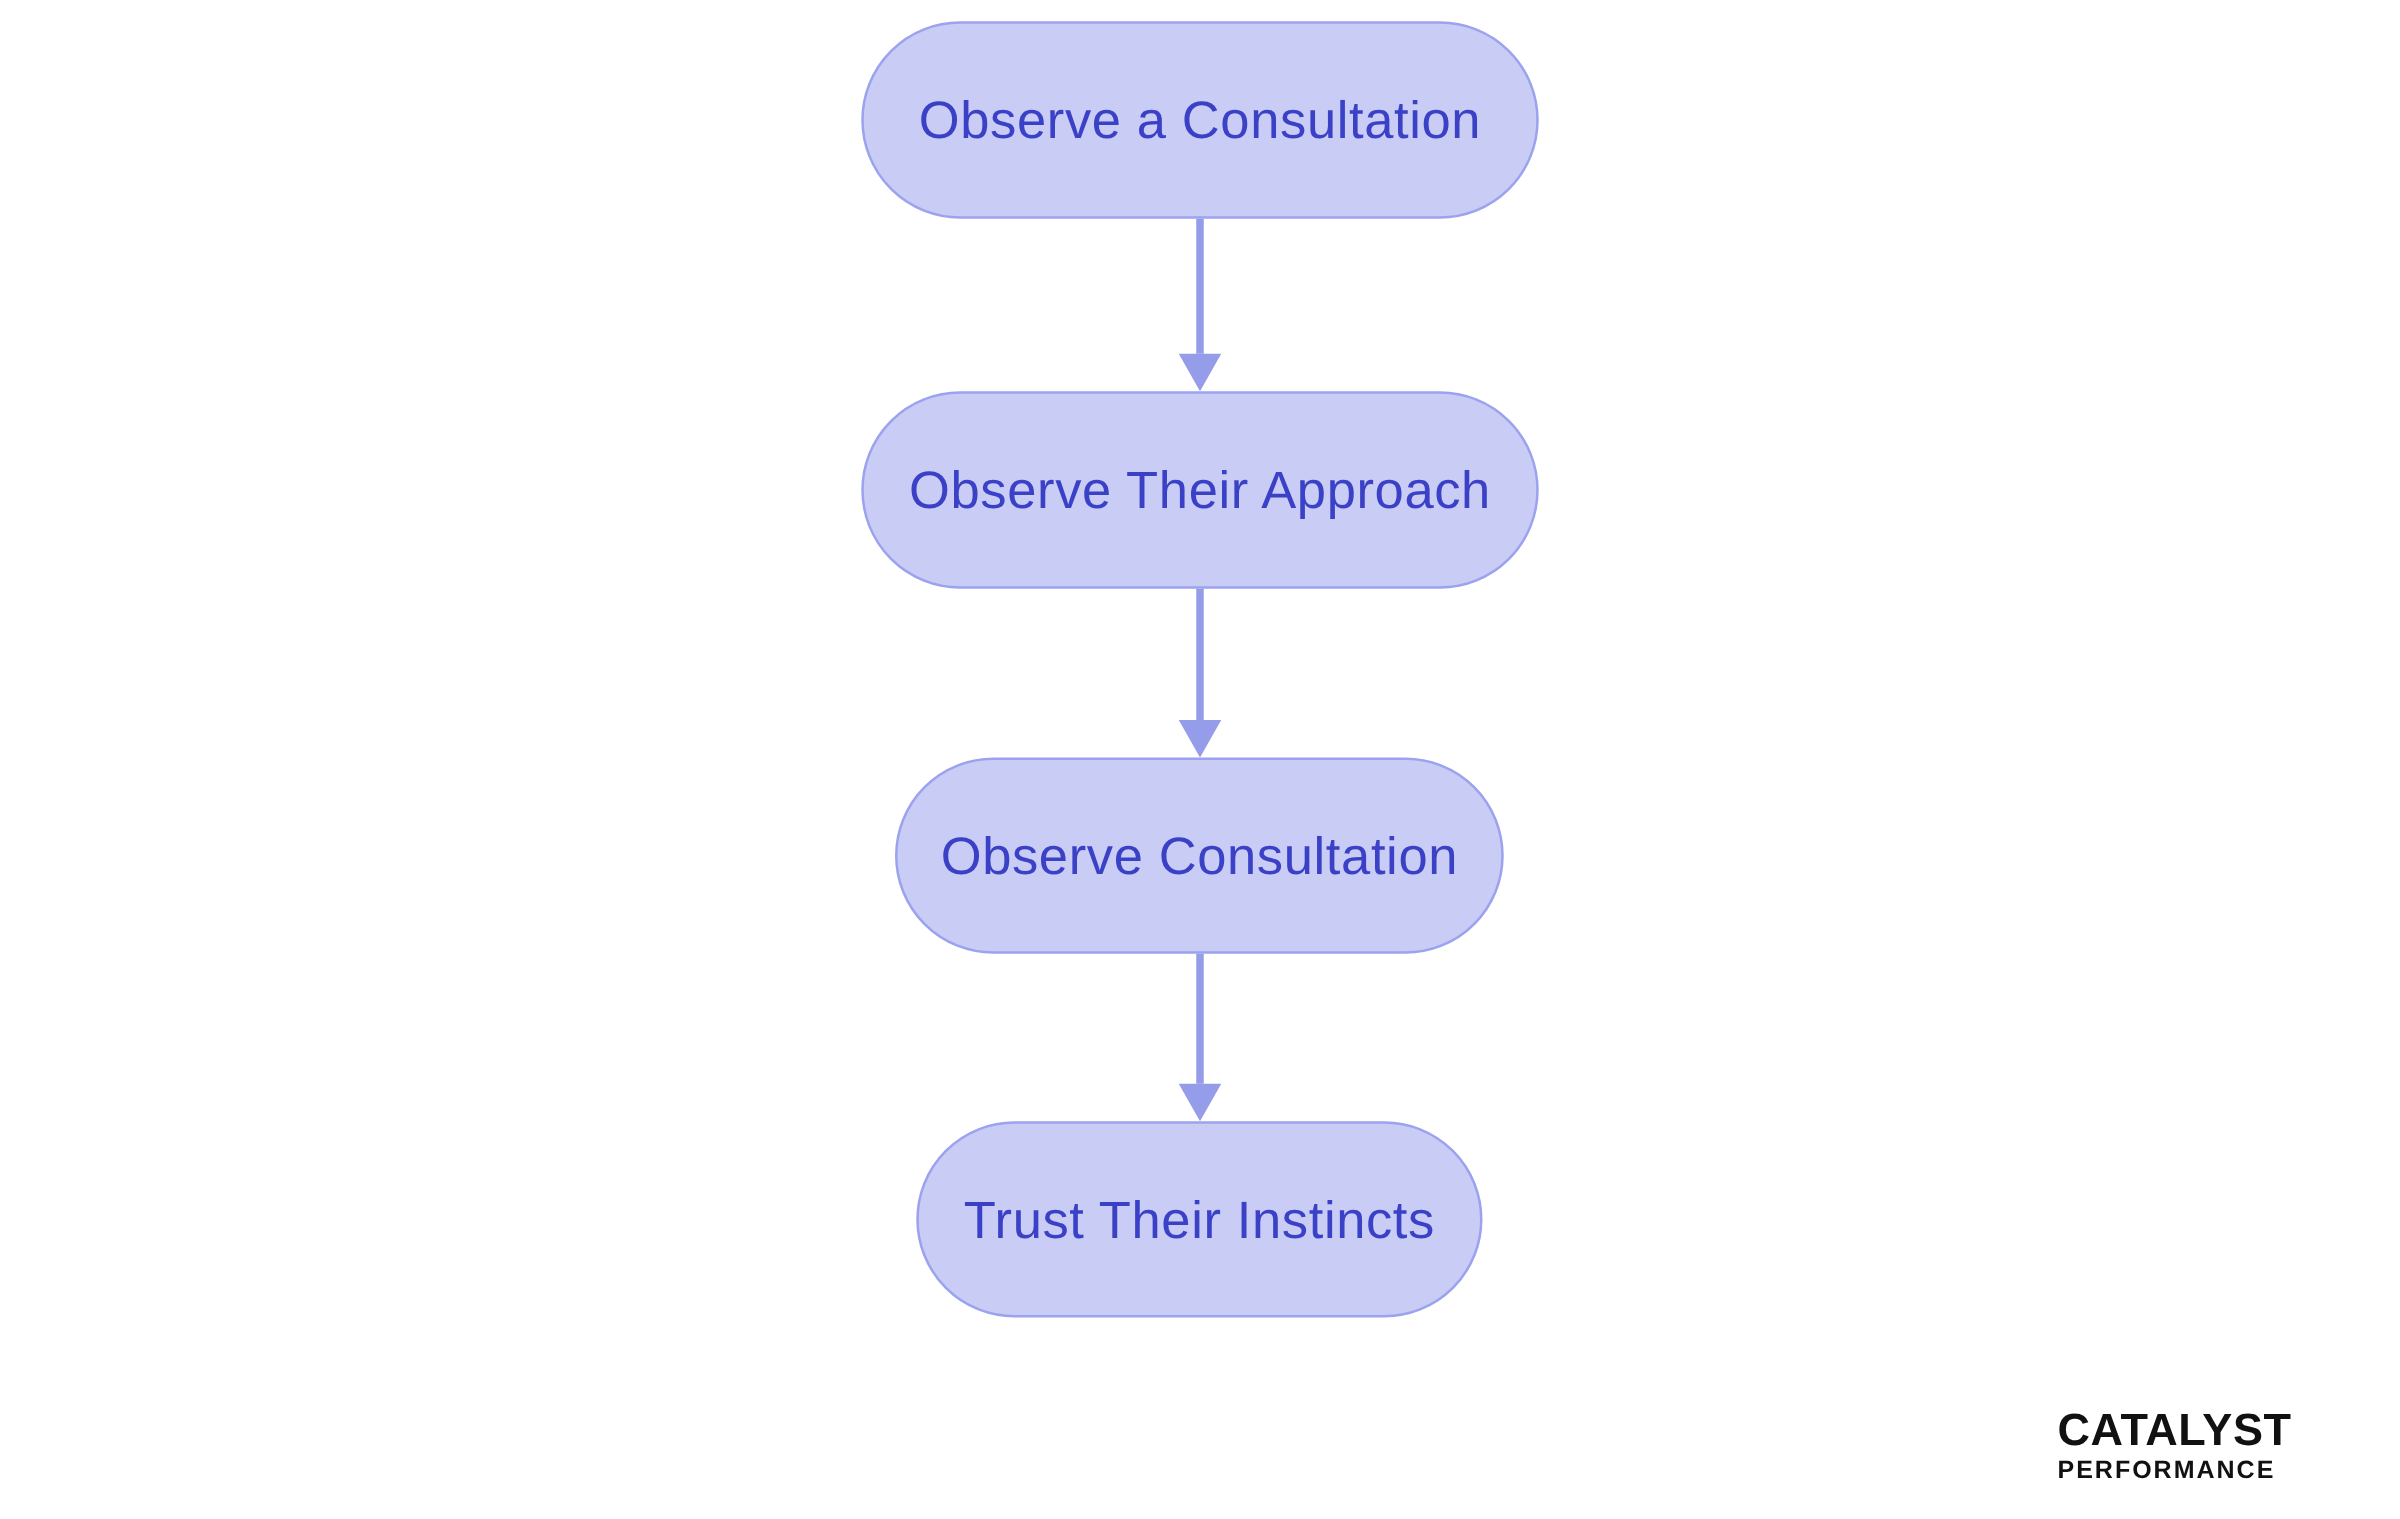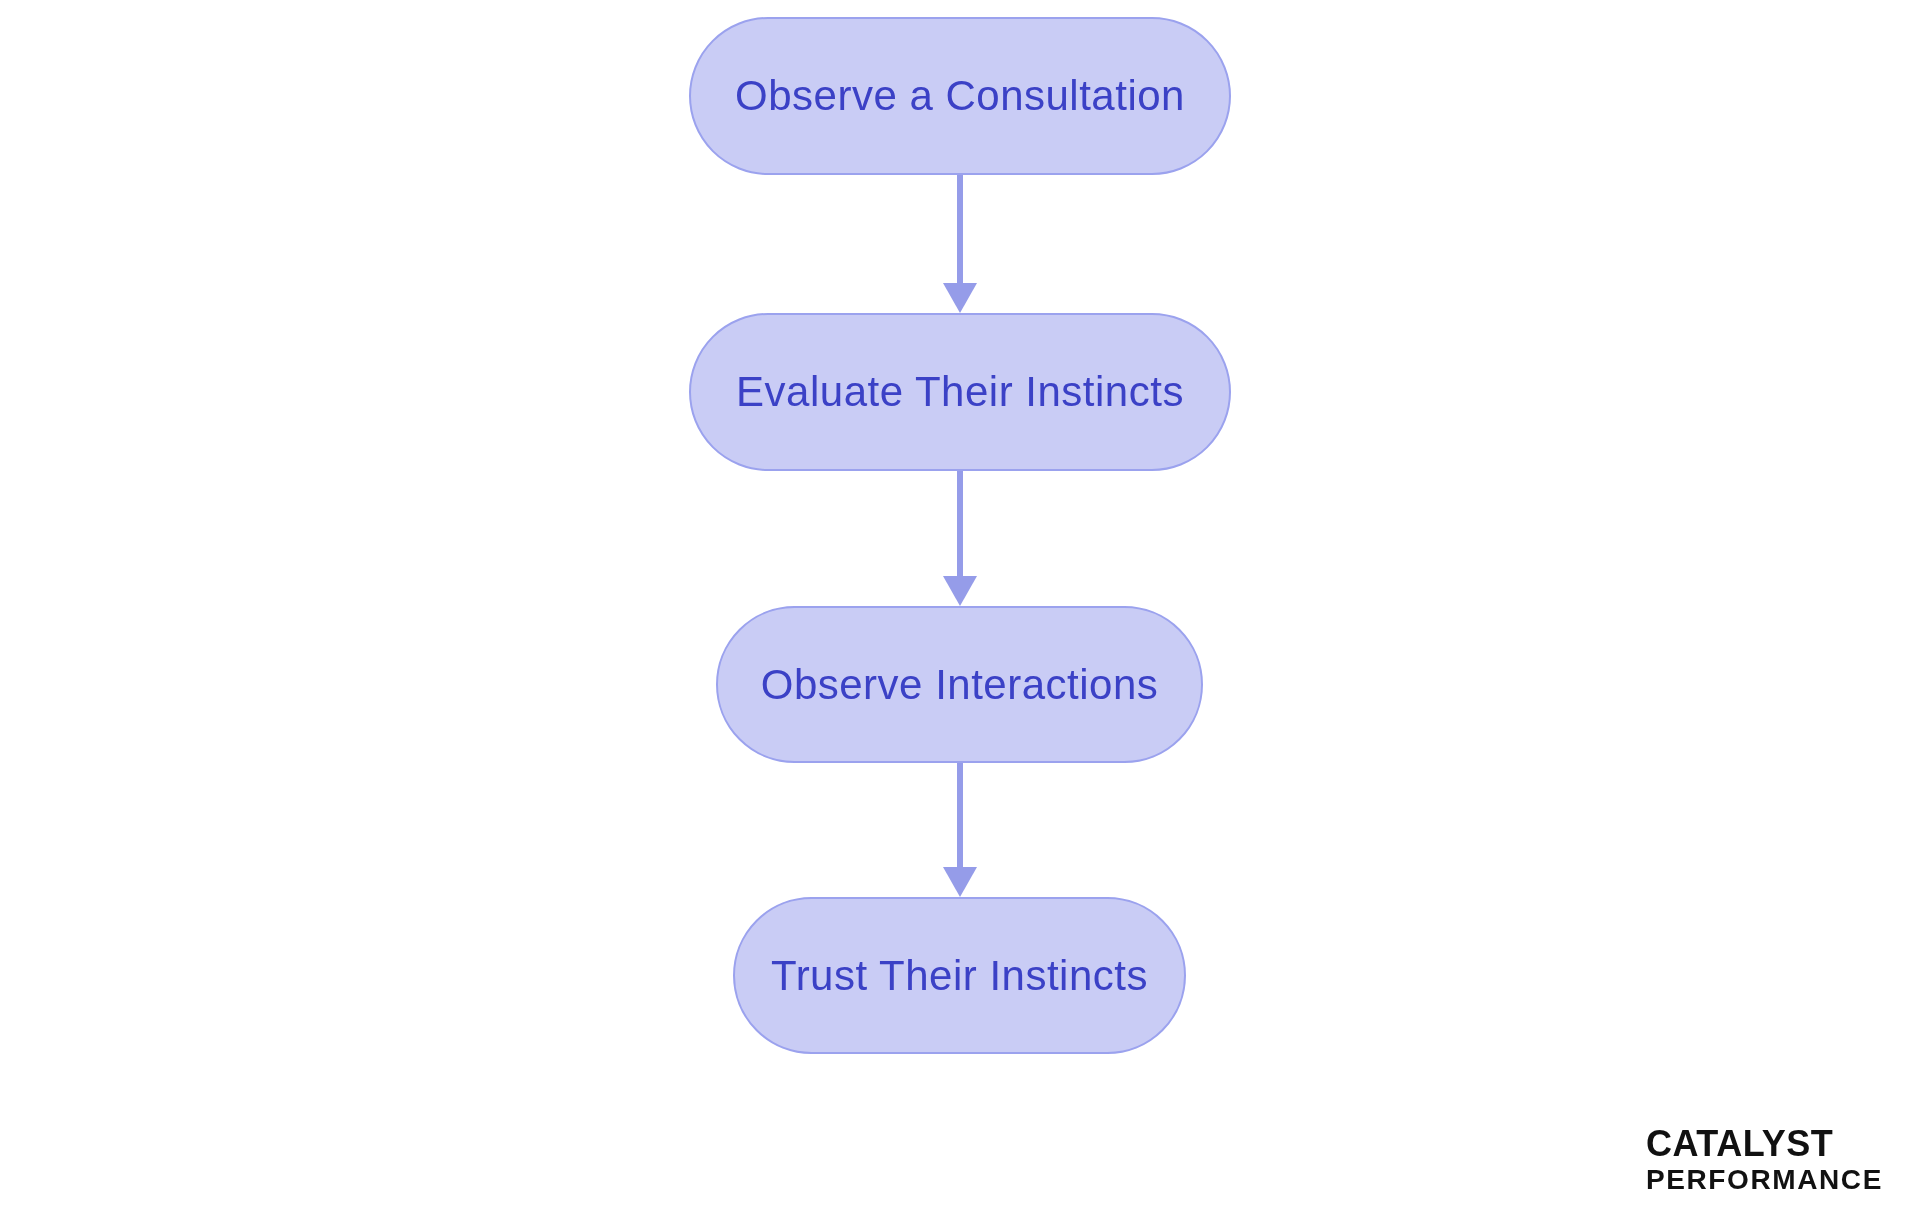--- a/index.html
+++ b/index.html
@@ -76,51 +76,51 @@
     color: var(--logo-color);
   }
   .logo-top {
     font-size: 36px;
     font-weight: 900;
     letter-spacing: 0.5px;
     line-height: 1;
   }
   .logo-bottom {
     margin-top: 4px;
-    font-size: 28px;
+    font-size: 20px;
     font-weight: 600;
     letter-spacing: 1.6px;
     line-height: 1;
   }
 </style>
 </head>
 <body>
 
 <div class="canvas">
 
   <div class="node node-1">
     <span class="node-label">Observe a Consultation</span>
   </div>
 
   <div class="arrow arrow-1">
     <div class="arrow-line"></div>
     <div class="arrow-head"></div>
   </div>
 
   <div class="node node-2">
-    <span class="node-label">Evaluate Their Instincts</span>
+    <span class="node-label">Observe Their Approach</span>
   </div>
 
   <div class="arrow arrow-2">
     <div class="arrow-line"></div>
     <div class="arrow-head"></div>
   </div>
 
   <div class="node node-3">
-    <span class="node-label">Observe Interactions</span>
+    <span class="node-label">Observe Consultation</span>
   </div>
 
   <div class="arrow arrow-3">
     <div class="arrow-line"></div>
     <div class="arrow-head"></div>
   </div>
 
   <div class="node node-4">
     <span class="node-label">Trust Their Instincts</span>
   </div>

